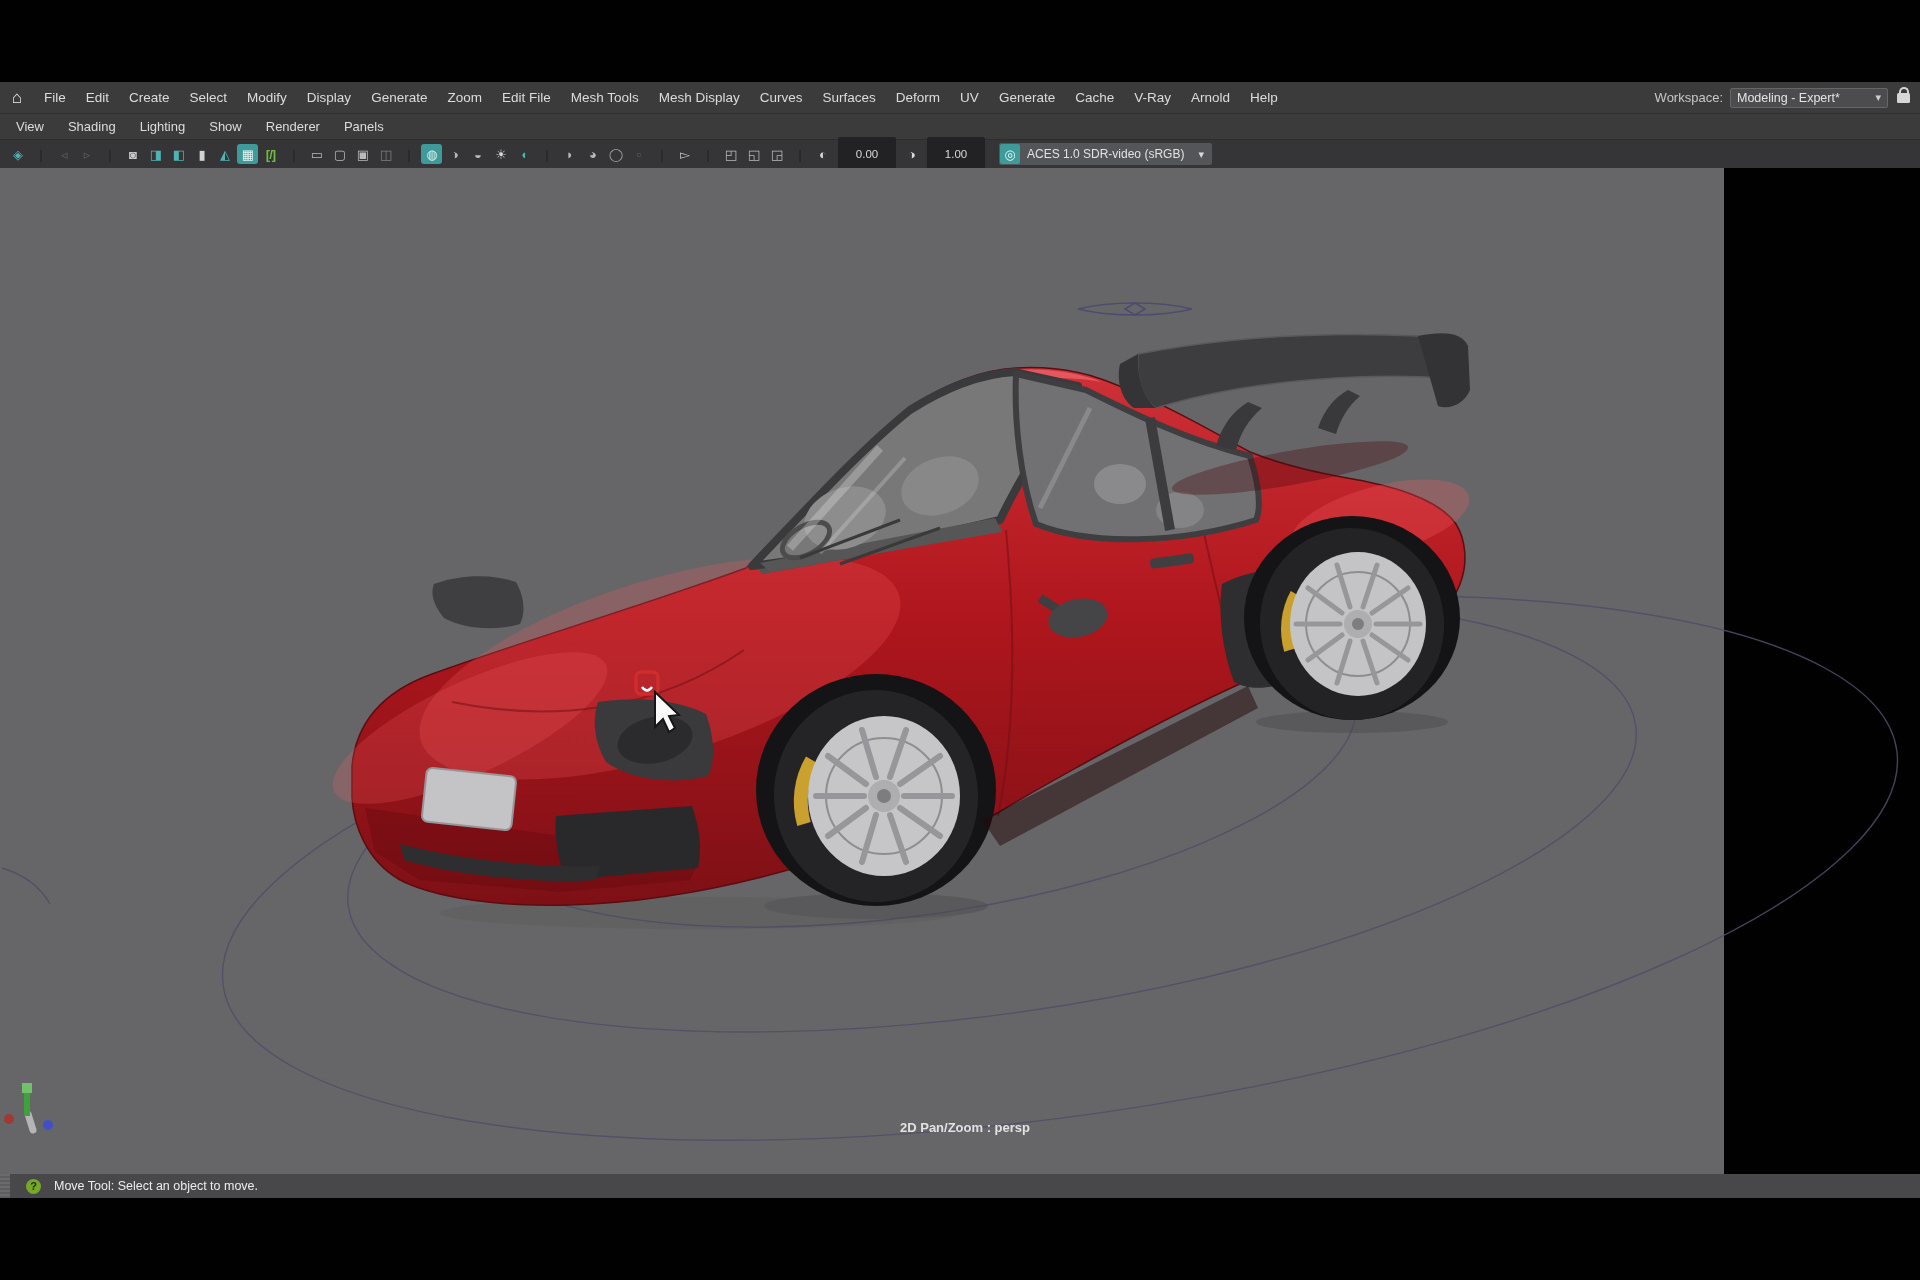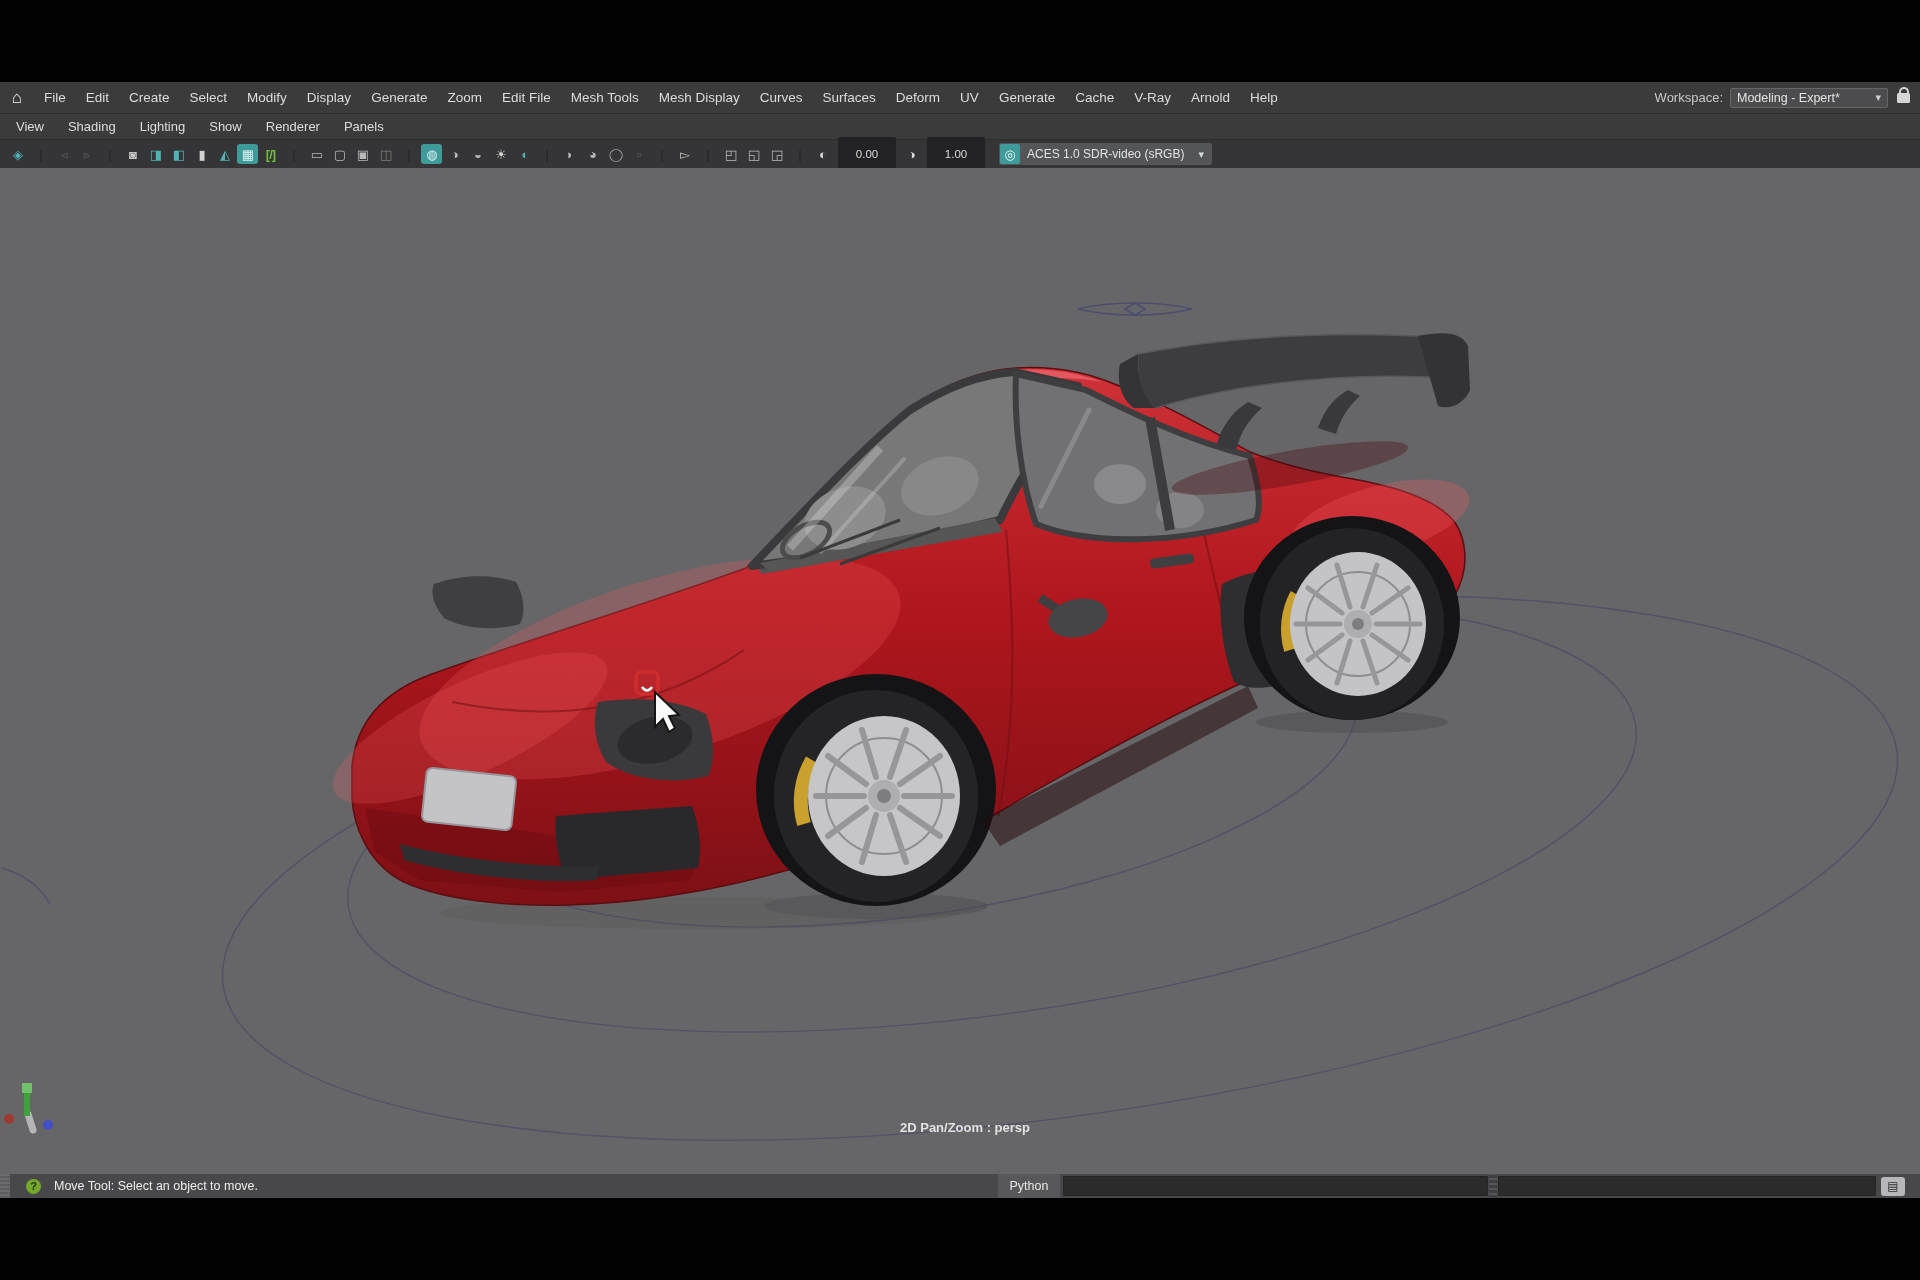--- a/index.html
+++ b/index.html
@@ -35,21 +35,21 @@
            justify-content:center;font-size:13px;font-weight:bold;flex:none;cursor:default;letter-spacing:-1px;}
   .num-field{min-width:46px;height:18px;background:#222224;border-radius:2px;color:#d8d8d8;
              font-size:11.5px;display:flex;align-items:center;justify-content:center;margin:0 4px;padding:8px 6px;}
   .cs-select{height:22px;margin-left:10px;background:#545558;border-radius:2px;display:flex;
              align-items:center;padding:0 8px 0 0;color:#e2e2e2;font-size:12px;min-width:212px;box-sizing:border-box;}
   .cs-icon{width:20px;height:20px;background:#3f9a9a;border-radius:2px;margin:0 7px 0 1px;display:flex;
            align-items:center;justify-content:center;color:#eafafa;font-size:13px;}
   .cs-select .arrow{margin-left:auto;color:#d8d8d8;font-size:11px;padding-left:14px;}
 
   
-  .viewport{position:absolute;left:0;top:168px;width:1920px;height:1006px;background:#666668;}
+  .viewport{position:absolute;left:0;top:168px;width:1724px;height:1006px;background:#666668;}
   .viewport svg{position:absolute;left:0;top:0;}
   .cam-label{position:absolute;left:840px;top:952px;width:250px;text-align:center;
              font-size:13px;font-weight:bold;color:#e2e2e2;}
 
   
   .helpbar{position:absolute;left:0;top:1174px;width:1920px;height:24px;background:#48484a;
            display:flex;align-items:center;}
   .grip{width:10px;height:24px;background:repeating-linear-gradient(0deg,#5d5d5f 0 2px,#6b6b6d 2px 4px);flex:none;}
   .status-badge{width:15px;height:15px;border-radius:50%;background:#74a829;color:#20330a;
                 font-size:11px;font-weight:bold;display:flex;align-items:center;justify-content:center;
@@ -376,23 +376,16 @@
       </g>
       <path d="M 655,524 L 655,559 L 663,551 L 669,564 L 675,560 L 669,548 L 679,547 Z" fill="#fafafa" stroke="#161616" stroke-width="2"></path>
     </svg>
     <div class="cam-label">2D Pan/Zoom : persp</div>
   </div>
 
   <div class="helpbar">
     <div class="grip"></div>
     <div class="status-badge">?</div>
     <div class="help-msg">Move Tool: Select an object to move.</div>
-    <div class="cmdline">
-      <div class="py-label">Python</div>
-      <input class="cmd-input" value="" style="">
-      <div class="splitter"></div>
-      <input class="cmd-result" value="" style="">
-      <div class="se-icon">▤</div>
-    </div>
   </div>
 
   <div class="black-bottom"></div>
 </div>
 
 </body></html>

